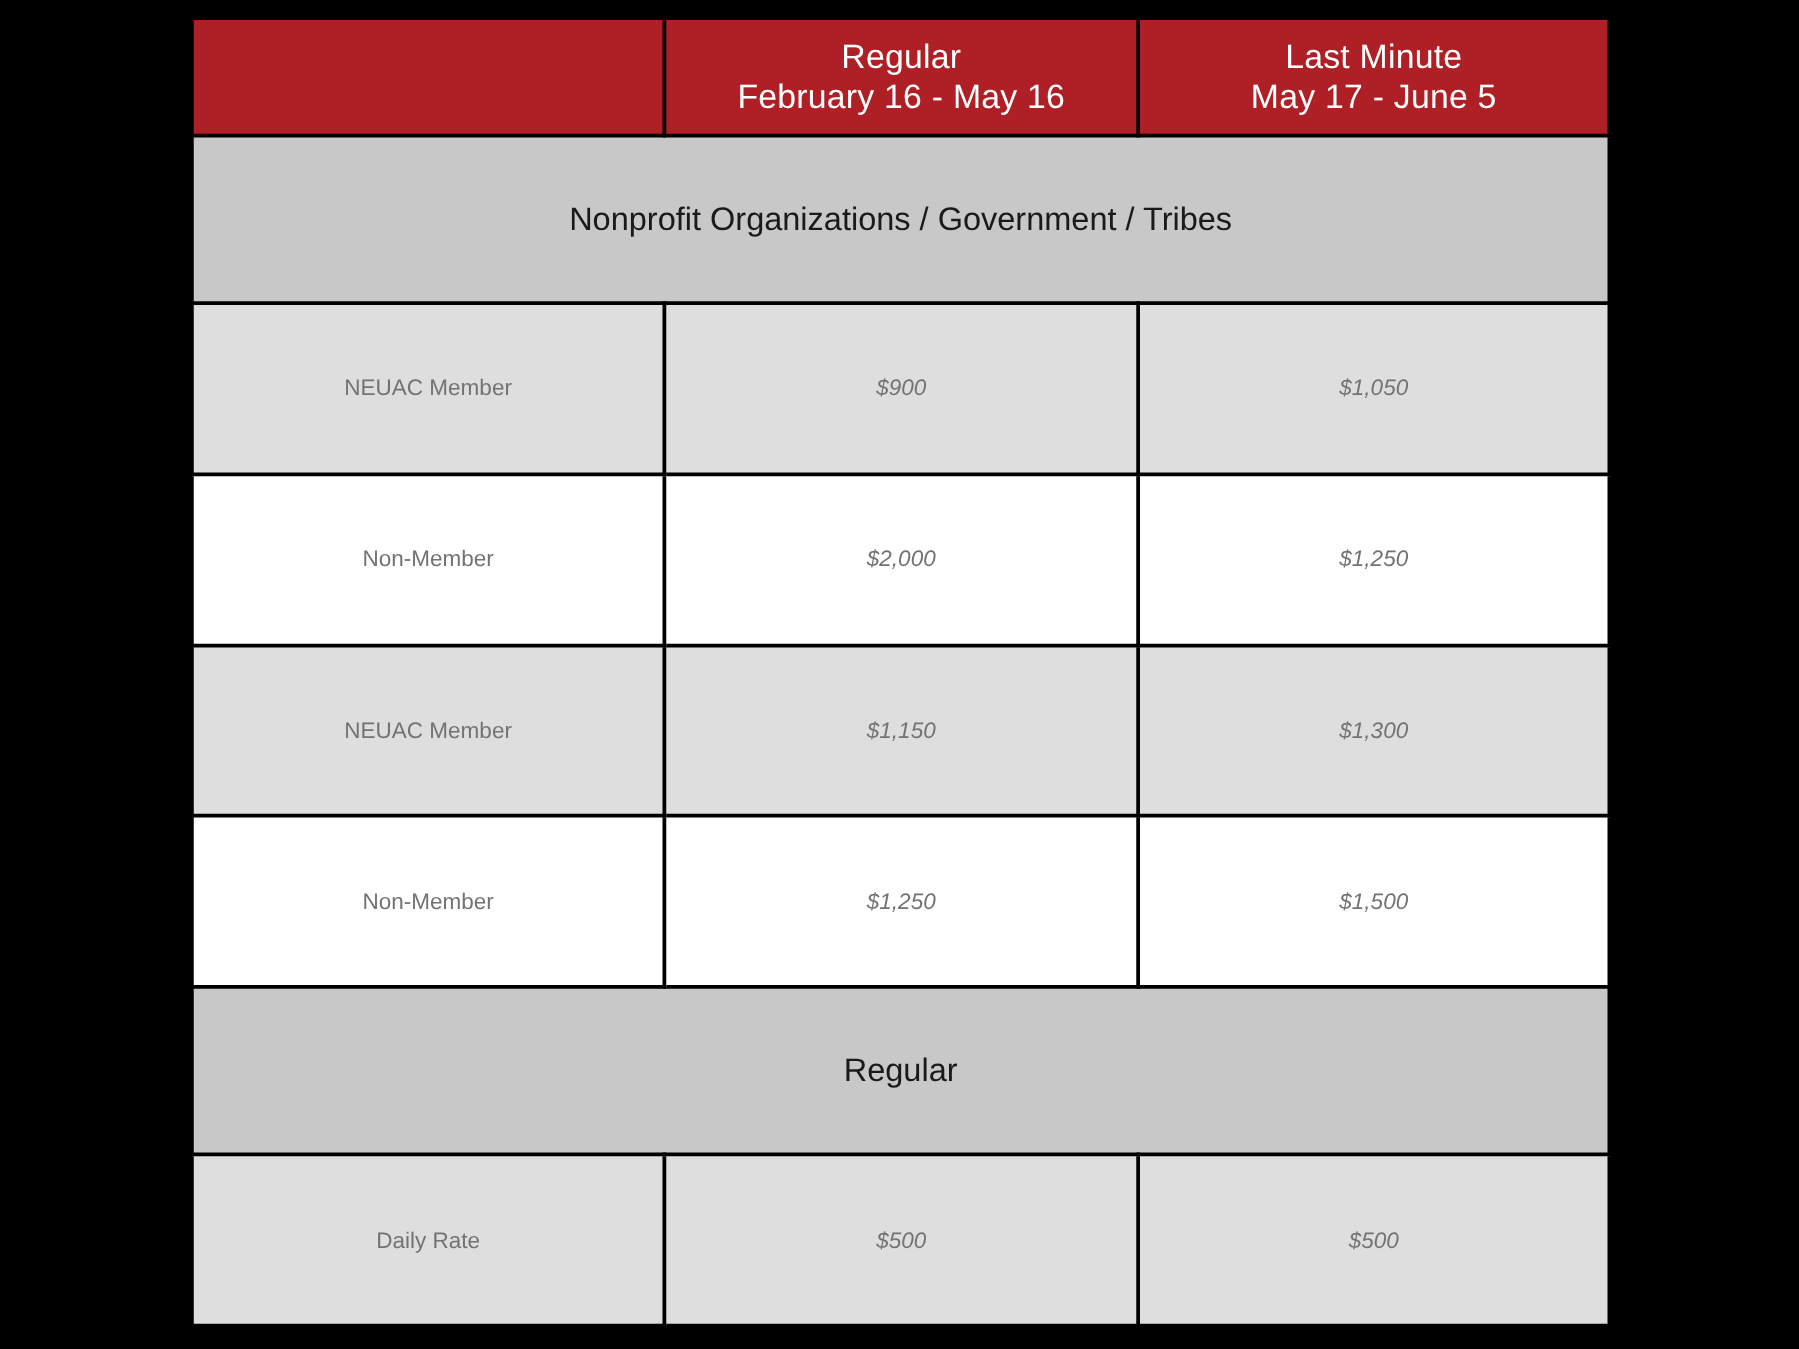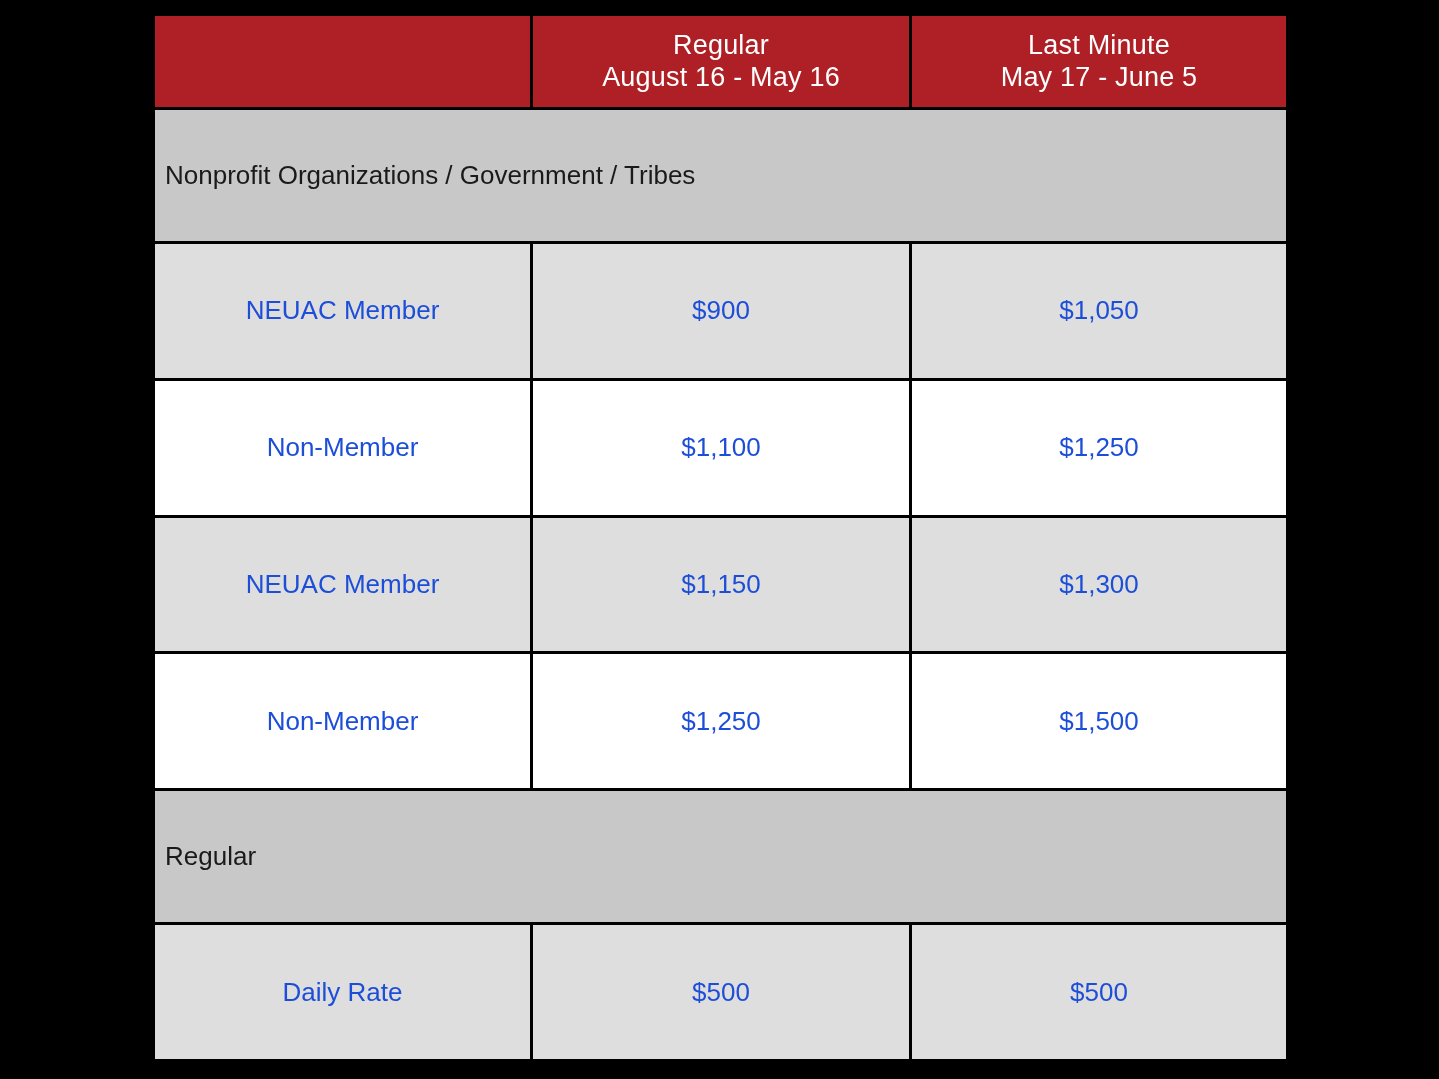--- a/index.html
+++ b/index.html
@@ -63,78 +63,78 @@
   }
   .head-line { display: block; }
 
   
   tr.section-row { height: 93px; }
 
   td.section-cell {
     background: #c8c8c8;
     color: #1a1a1a;
     font-size: 26px;
-    text-align: left;
+    text-align: center;
   }
 
   
   tr.data-row { height: 95px; }
 
   td.data-cell {
-    font-size: 26px;
-    color: #1d4ed8;
+    font-size: 18px;
+    color: #737373;
   }
 
   tr.row-shaded td.data-cell { background: #dedede; }
   tr.row-plain  td.data-cell { background: #ffffff; }
 
   td.cell-label { text-align: center; }
-  td.cell-value { text-align: center; }
+  td.cell-value { text-align: center; font-style: italic; }
   td.cell-empty { }
 </style>
 </head>
 <body>
 
 <div id="stage">
 
   <table class="rate-table">
     <colgroup>
       <col class="c-label">
       <col class="c-regular">
       <col class="c-last">
     </colgroup>
 
     <thead>
       <tr class="header-row">
         <th class="head-cell head-blank"></th>
 
         <th class="head-cell">
           <span class="head-line">Regular</span>
-          <span class="head-line">August 16 - May 16</span>
+          <span class="head-line">February 16 - May 16</span>
         </th>
 
         <th class="head-cell">
           <span class="head-line">Last Minute</span>
           <span class="head-line">May 17 - June 5</span>
         </th>
       </tr>
     </thead>
 
     <tbody id="table-body">
         <tr class="section-row">
           <td class="section-cell" colspan="3">Nonprofit Organizations / Government / Tribes</td>
         </tr>
         <tr class="data-row row-shaded">
           <td class="data-cell cell-label">NEUAC Member</td>
           <td class="data-cell cell-value">$900</td>
           <td class="data-cell cell-value">$1,050</td>
         </tr>
         <tr class="data-row row-plain">
           <td class="data-cell cell-label">Non-Member</td>
-          <td class="data-cell cell-value">$1,100</td>
+          <td class="data-cell cell-value">$2,000</td>
           <td class="data-cell cell-value">$1,250</td>
         </tr>
         <tr class="data-row row-shaded">
           <td class="data-cell cell-label">NEUAC Member</td>
           <td class="data-cell cell-value">$1,150</td>
           <td class="data-cell cell-value">$1,300</td>
         </tr>
         <tr class="data-row row-plain">
           <td class="data-cell cell-label">Non-Member</td>
           <td class="data-cell cell-value">$1,250</td>

